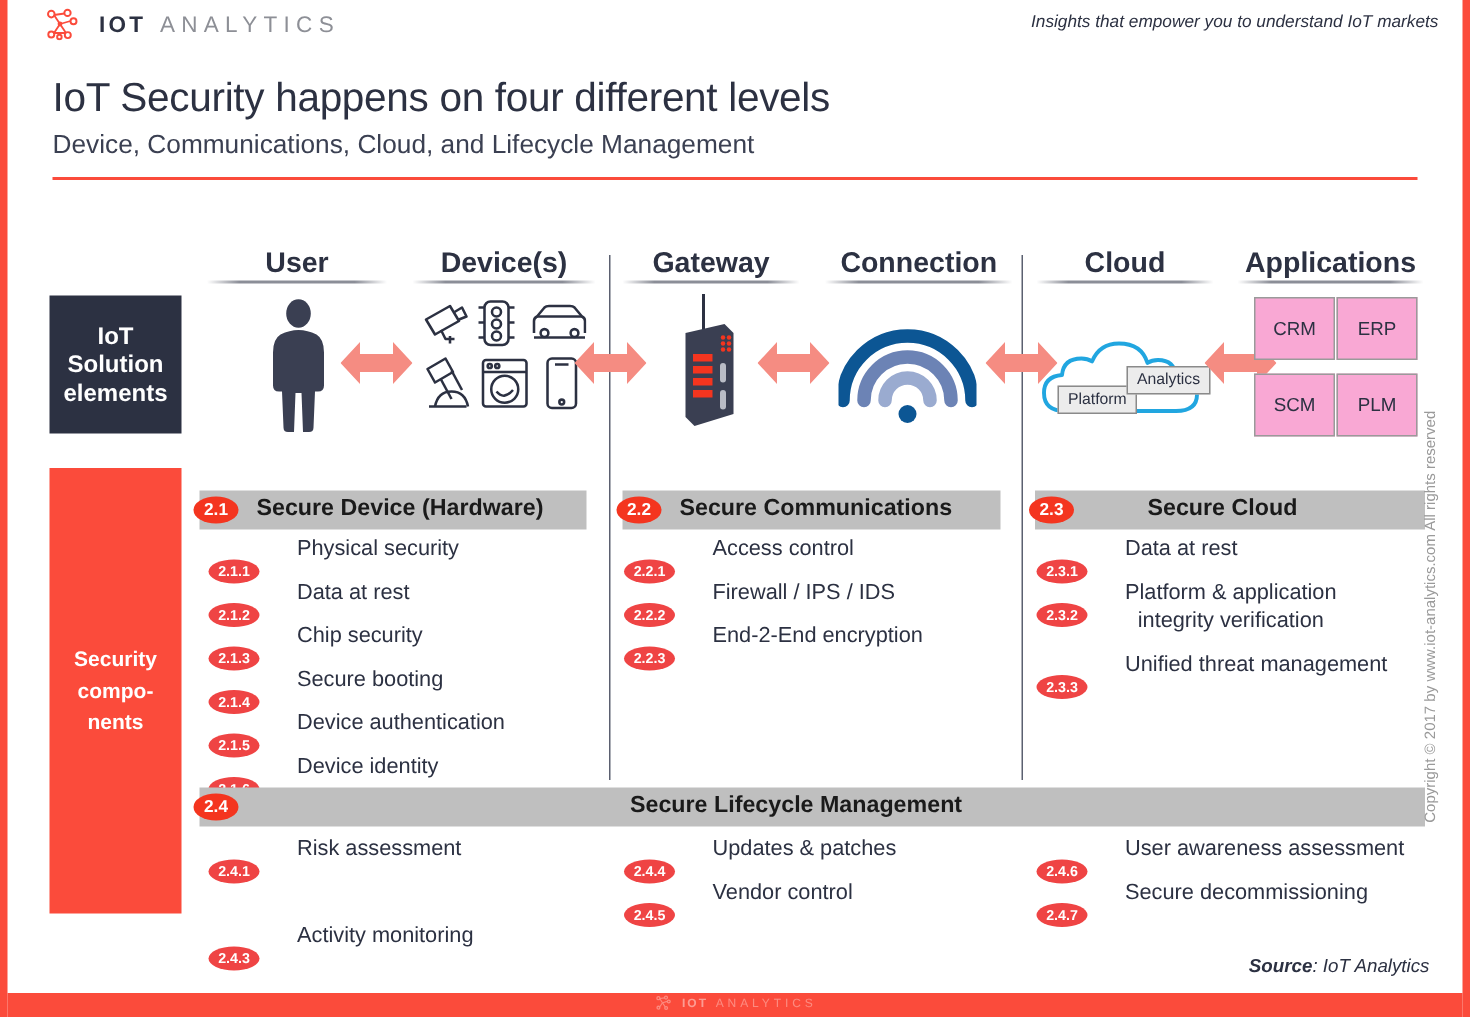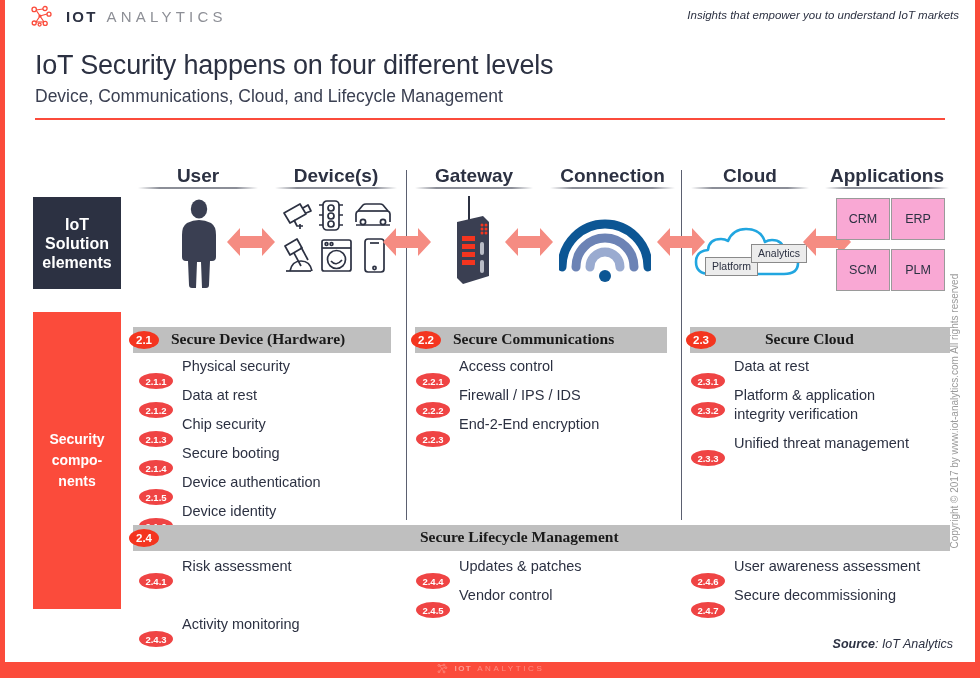--- a/index.html
+++ b/index.html
@@ -51,29 +51,29 @@
 
   .tagbox{position:absolute;border:1.4px solid #8a8a8a;background:#ececec;
      font-size:10.5px;color:#2c3142;padding:2px 6px 3px 6px;white-space:nowrap;}
 
   
   .secbox{position:absolute;left:28px;top:312px;width:88px;height:297px;background:#fb4b3b;
      color:#fff;font-size:14px;font-weight:bold;line-height:21px;text-align:center;
      display:flex;align-items:center;justify-content:center;}
 
   .secthead{position:absolute;height:26px;background:#bfbfbf;}
-  .secthead .htxt{position:absolute;top:3px;font-size:15.5px;font-weight:bold;color:#1a1a1a;white-space:nowrap;font-family:Liberation Serif, serif;}
+  .secthead .htxt{position:absolute;top:3px;font-size:15.5px;font-weight:bold;color:#1a1a1a;white-space:nowrap;}
 
   .badge-red{position:absolute;width:30px;height:18px;border-radius:50%;background:#f4351f;
      color:#fff;font-size:11.5px;font-weight:bold;display:flex;align-items:center;justify-content:center;}
 
   .item{position:absolute;display:flex;align-items:flex-start;}
   .item .blabel{position:relative;width:34px;height:16px;border-radius:50%;background:#ef4444;
      color:#fff;font-size:9.5px;font-weight:bold;display:flex;align-items:center;justify-content:center;flex:none;margin-top:16px;}
-  .item .itxt{margin-left:9px;font-size:14.5px;color:#2c3142;line-height:19px;white-space:pre-line;}
+  .item .itxt{margin-left:25px;font-size:14.5px;color:#2c3142;line-height:19px;white-space:pre-line;text-align:center;}
 
   .source{position:absolute;right:22px;top:637px;font-size:12.5px;font-style:italic;color:#2c3142;}
   .source b{font-style:italic;}
 
   .copyright{position:absolute;right:-104px;top:418px;width:250px;
      transform:rotate(-90deg);transform-origin:center;
      font-size:10px;color:#9a9a9a;text-align:center;white-space:nowrap;}
 
   .footer{position:absolute;left:0;bottom:0;width:970px;height:16px;background:#fb4b3b;}
   .footer-logo{position:absolute;left:50%;top:1px;transform:translateX(-50%);

